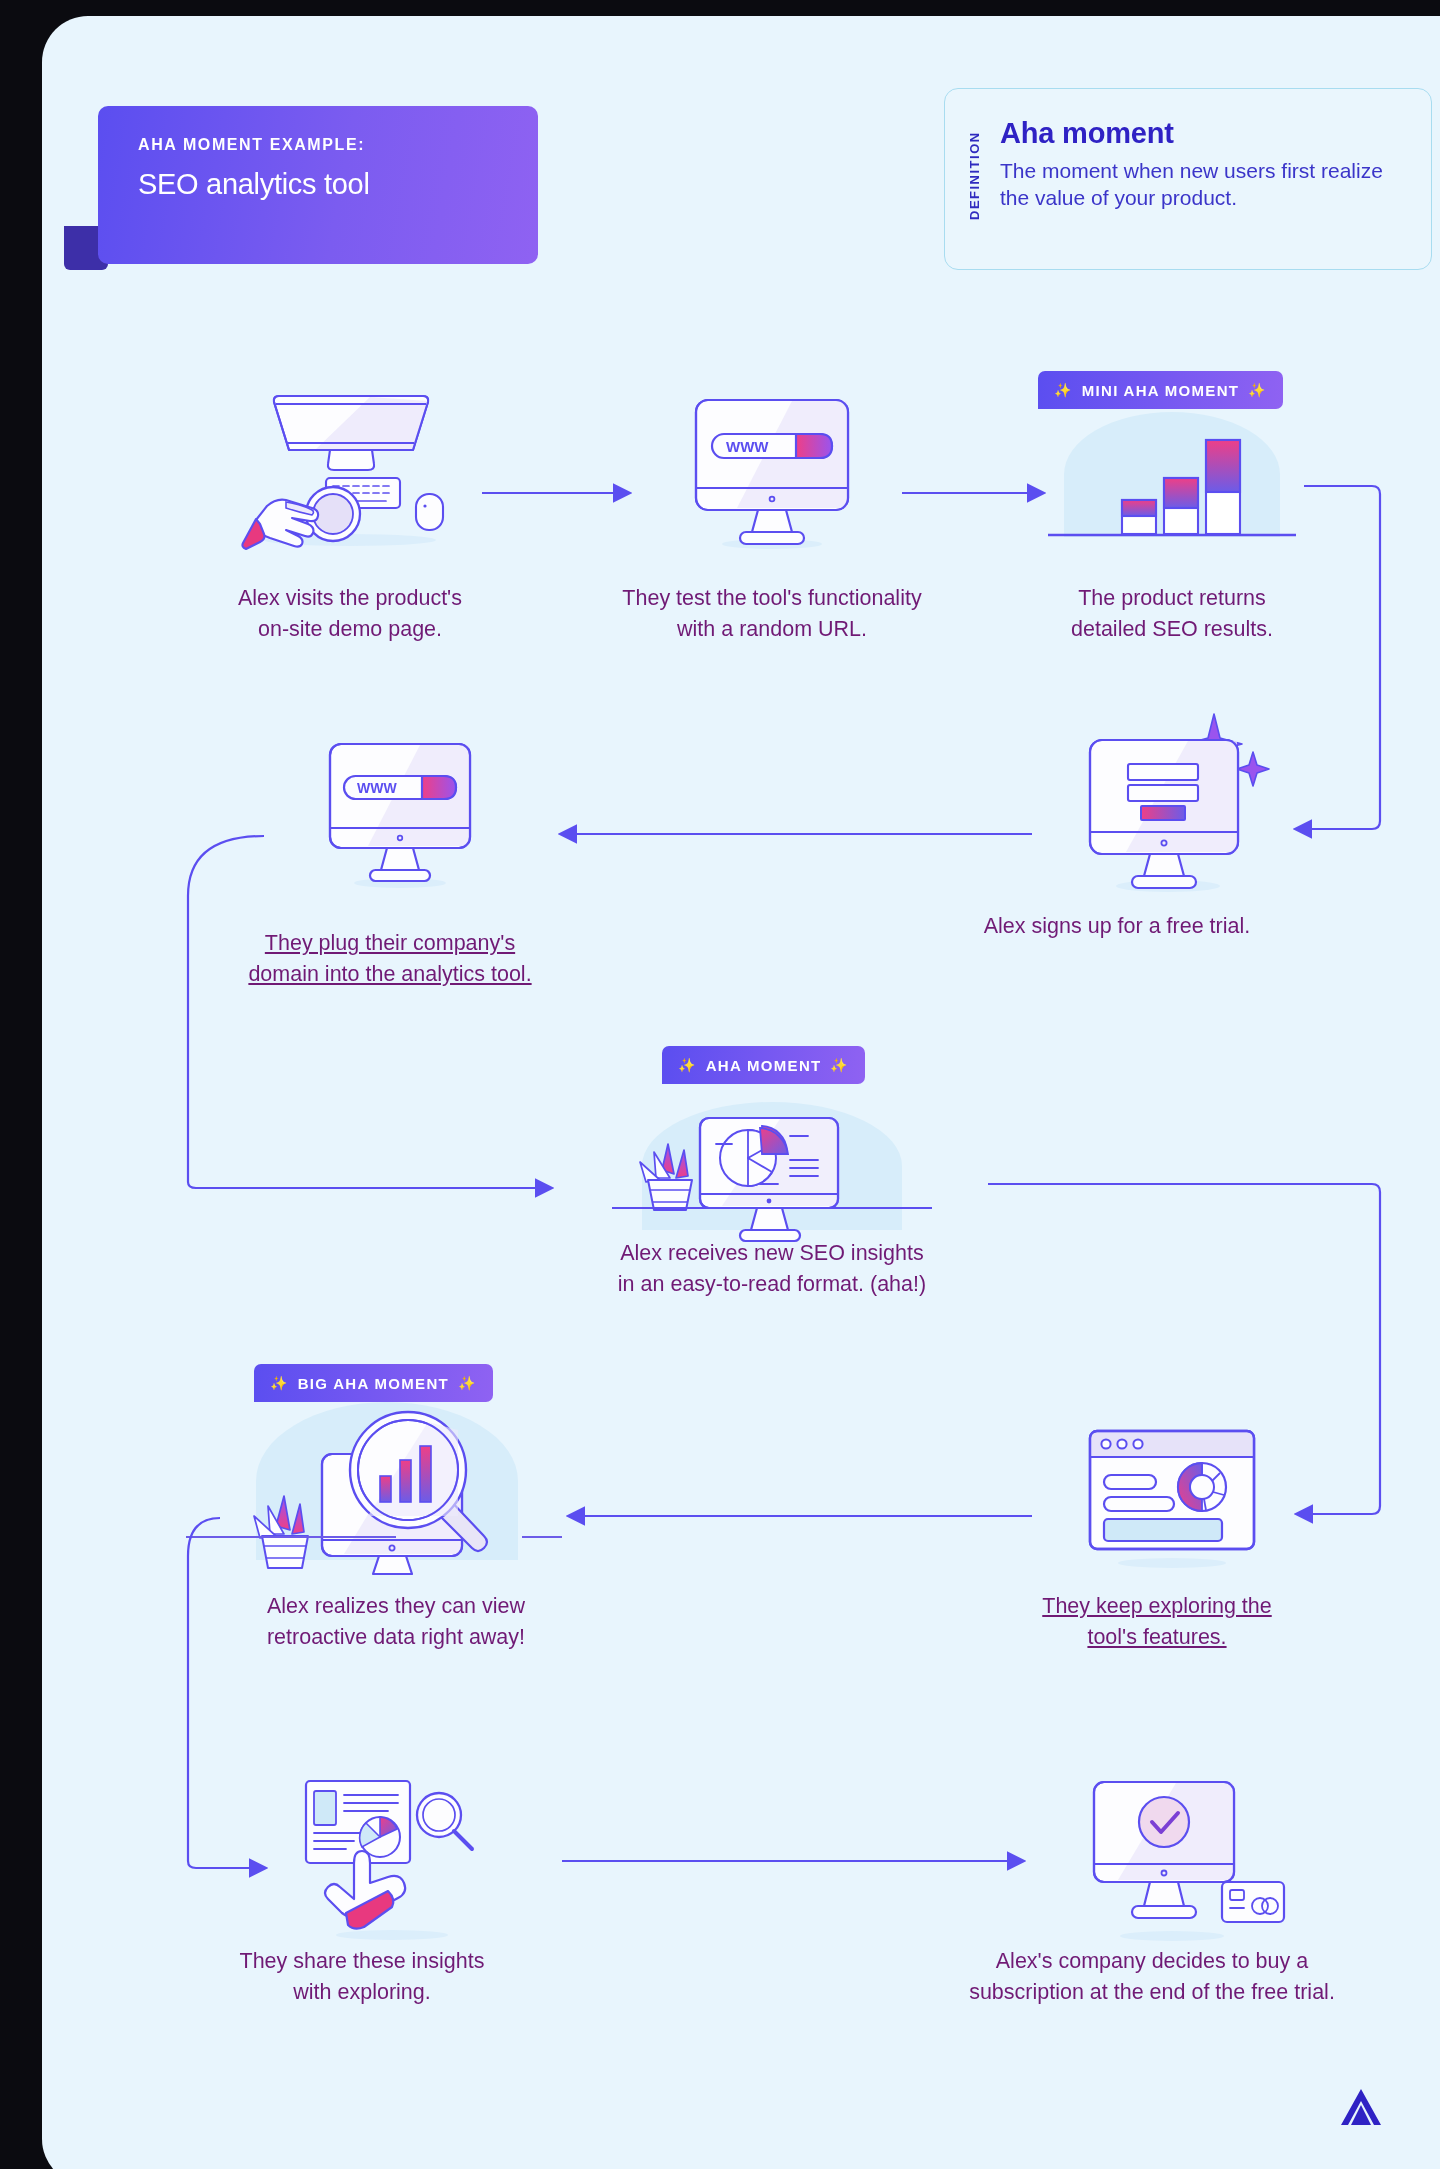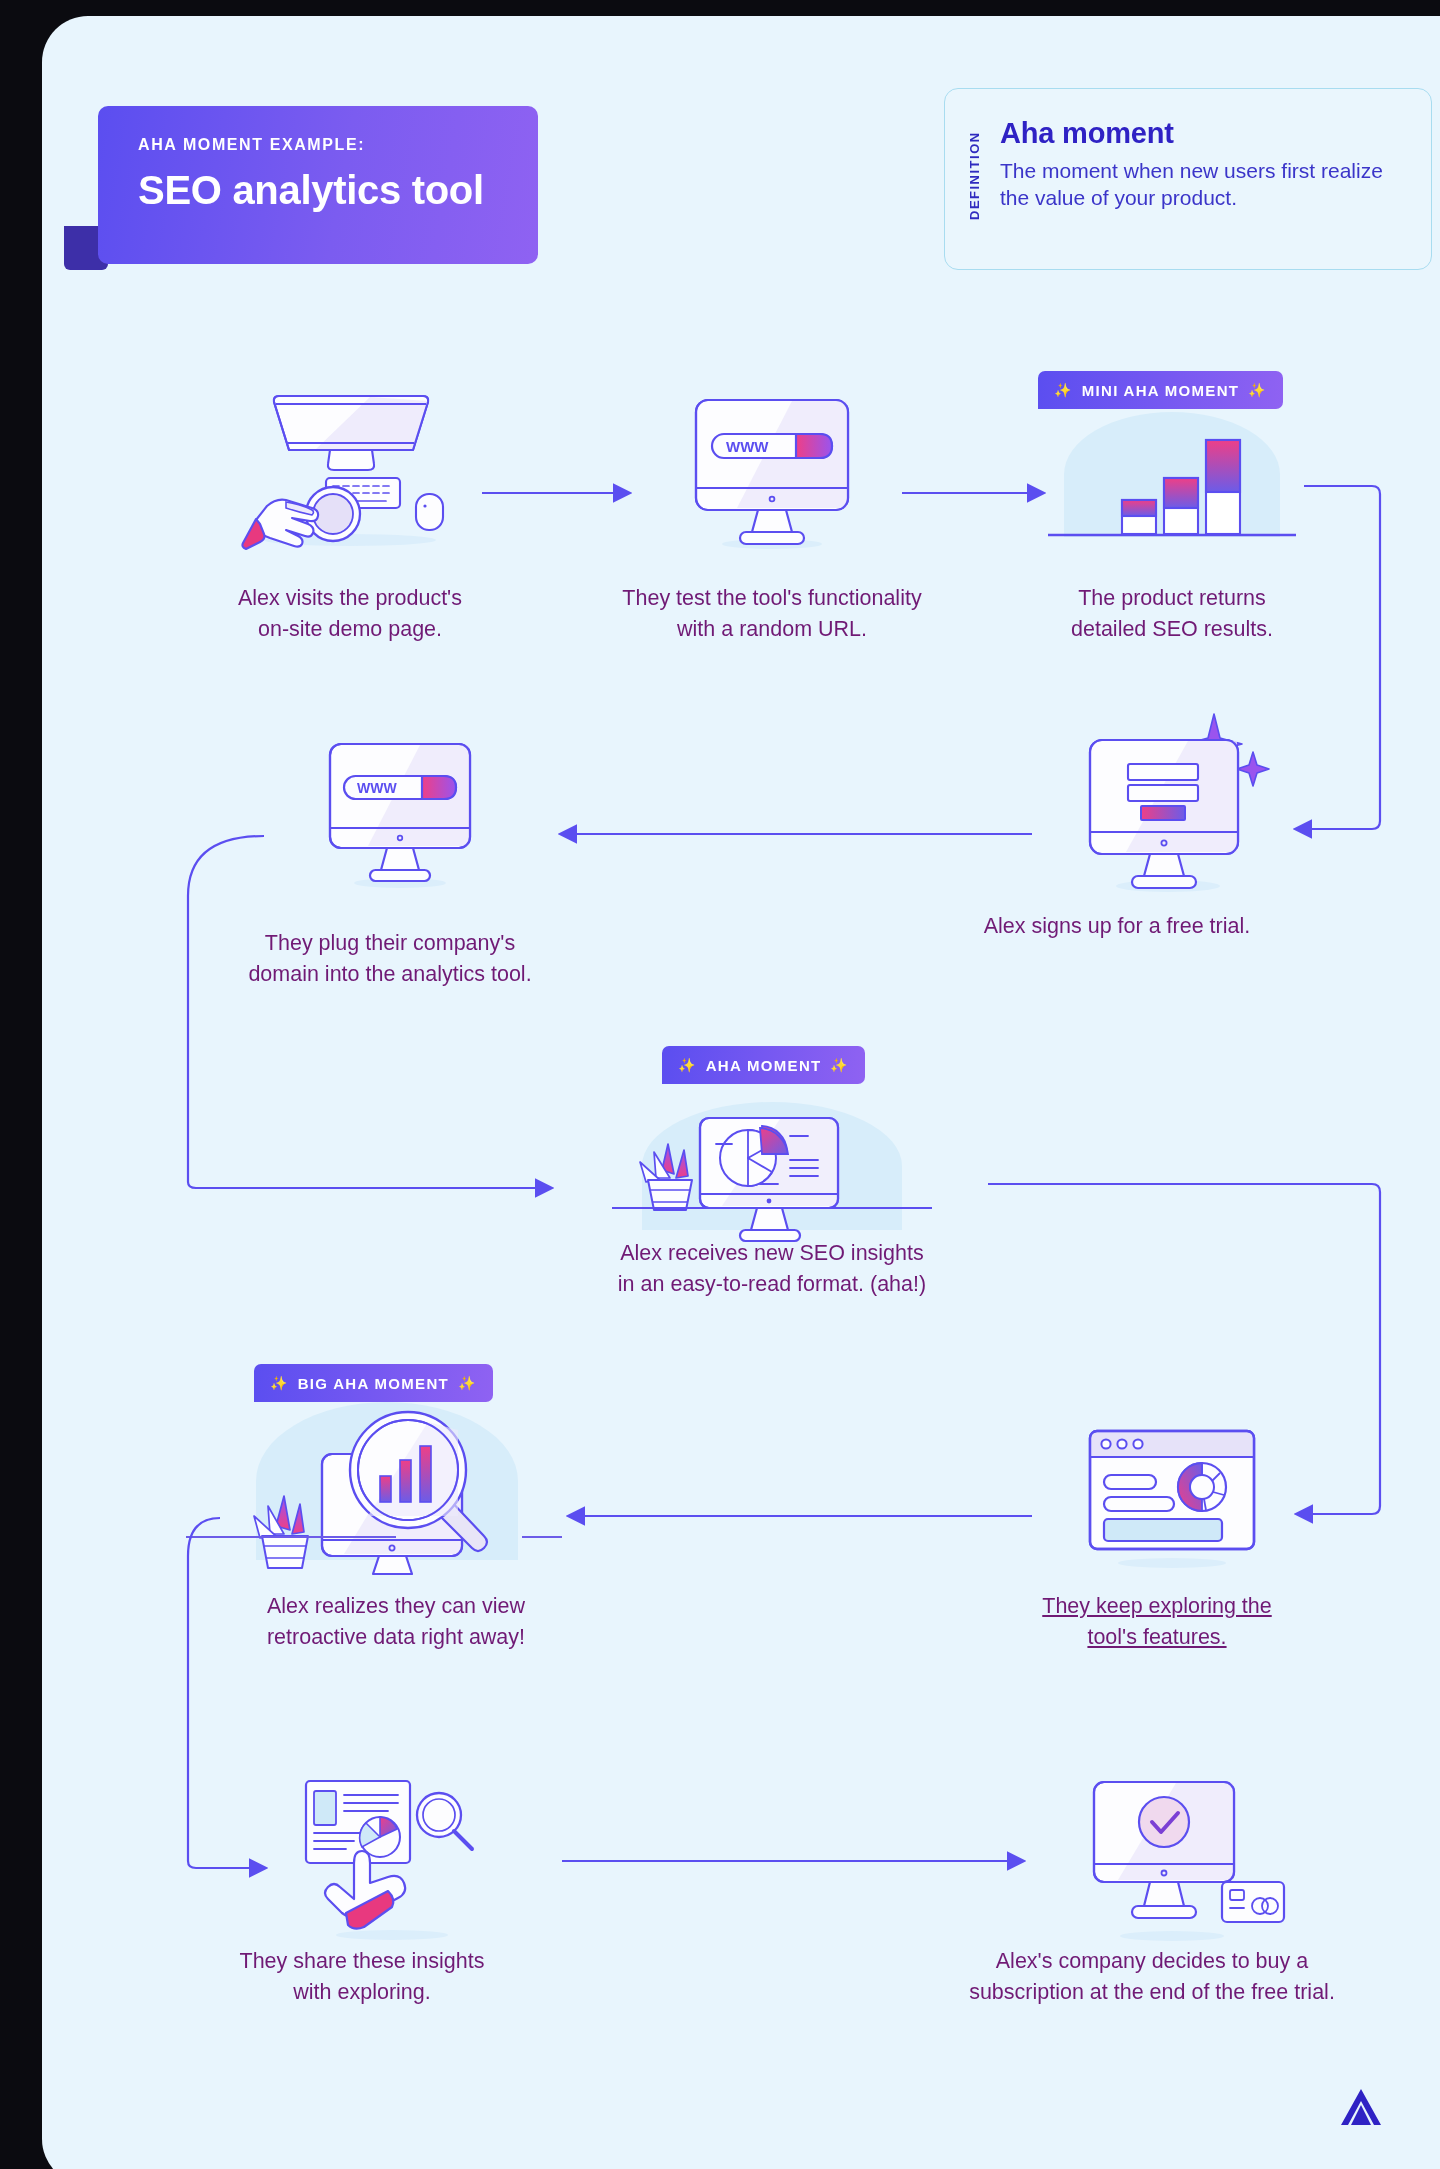--- a/index.html
+++ b/index.html
@@ -42,22 +42,22 @@
   .banner-kicker{
     color:#ffffff;
     font-size:16px;
     font-weight:bold;
     letter-spacing:1.6px;
     text-transform:uppercase;
     margin:0 0 14px 0;
   }
   .banner-title{
     color:#ffffff;
-    font-size:40px;
-    font-weight:bold;
+    font-size:29px;
+    font-weight:normal;
     letter-spacing:-0.3px;
     margin:0;
   }
 
   
   .defbox{
     position:absolute;left:902px;top:72px;
     width:488px;height:182px;
     border:1.6px solid #a8dcf0;
     border-radius:14px;
@@ -337,21 +337,21 @@
         <rect x="10" y="6" width="140" height="104" rx="11" fill="none" stroke="#5b4ef0" stroke-width="2.2"></rect>
         <path d="M11,90 L149,90" stroke="#5b4ef0" stroke-width="2"></path>
         <circle cx="80" cy="100" r="2.3" fill="none" stroke="#5b4ef0" stroke-width="1.7"></circle>
         <path d="M67,110 L93,110 L99,132 L61,132 Z" fill="#fdfdff" stroke="#5b4ef0" stroke-width="2.2" stroke-linejoin="round"></path>
         <rect x="50" y="132" width="60" height="11" rx="5.5" fill="#fdfdff" stroke="#5b4ef0" stroke-width="2.2"></rect>
         <rect x="24" y="38" width="112" height="23" rx="11.5" fill="#fdfdff" stroke="#5b4ef0" stroke-width="2.2"></rect>
         <path d="M102,38 L124,38 Q136,38 136,49.5 Q136,61 124,61 L102,61 Z" fill="url(#g-pink3)" stroke="#5b4ef0" stroke-width="2.2"></path>
         <text x="37" y="55" font-family="Liberation Sans, sans-serif" font-size="14" font-weight="bold" fill="#5b4ef0">WWW</text>
       </svg>
     </div>
-    <div class="cap" style="left:170px;top:912px;width:356px;">
+    <div class="cap" style="left:170px;top:912px;width:356px;text-decoration:underline;">
       <div>They plug their company's</div>
       <div>domain into the analytics tool.</div>
     </div>
 
     <div class="badge" style="left:620px;top:1030px;">
       <span class="spark">✨</span>
       <span class="txt">AHA MOMENT</span>
       <span class="spark">✨</span>
     </div>
 

